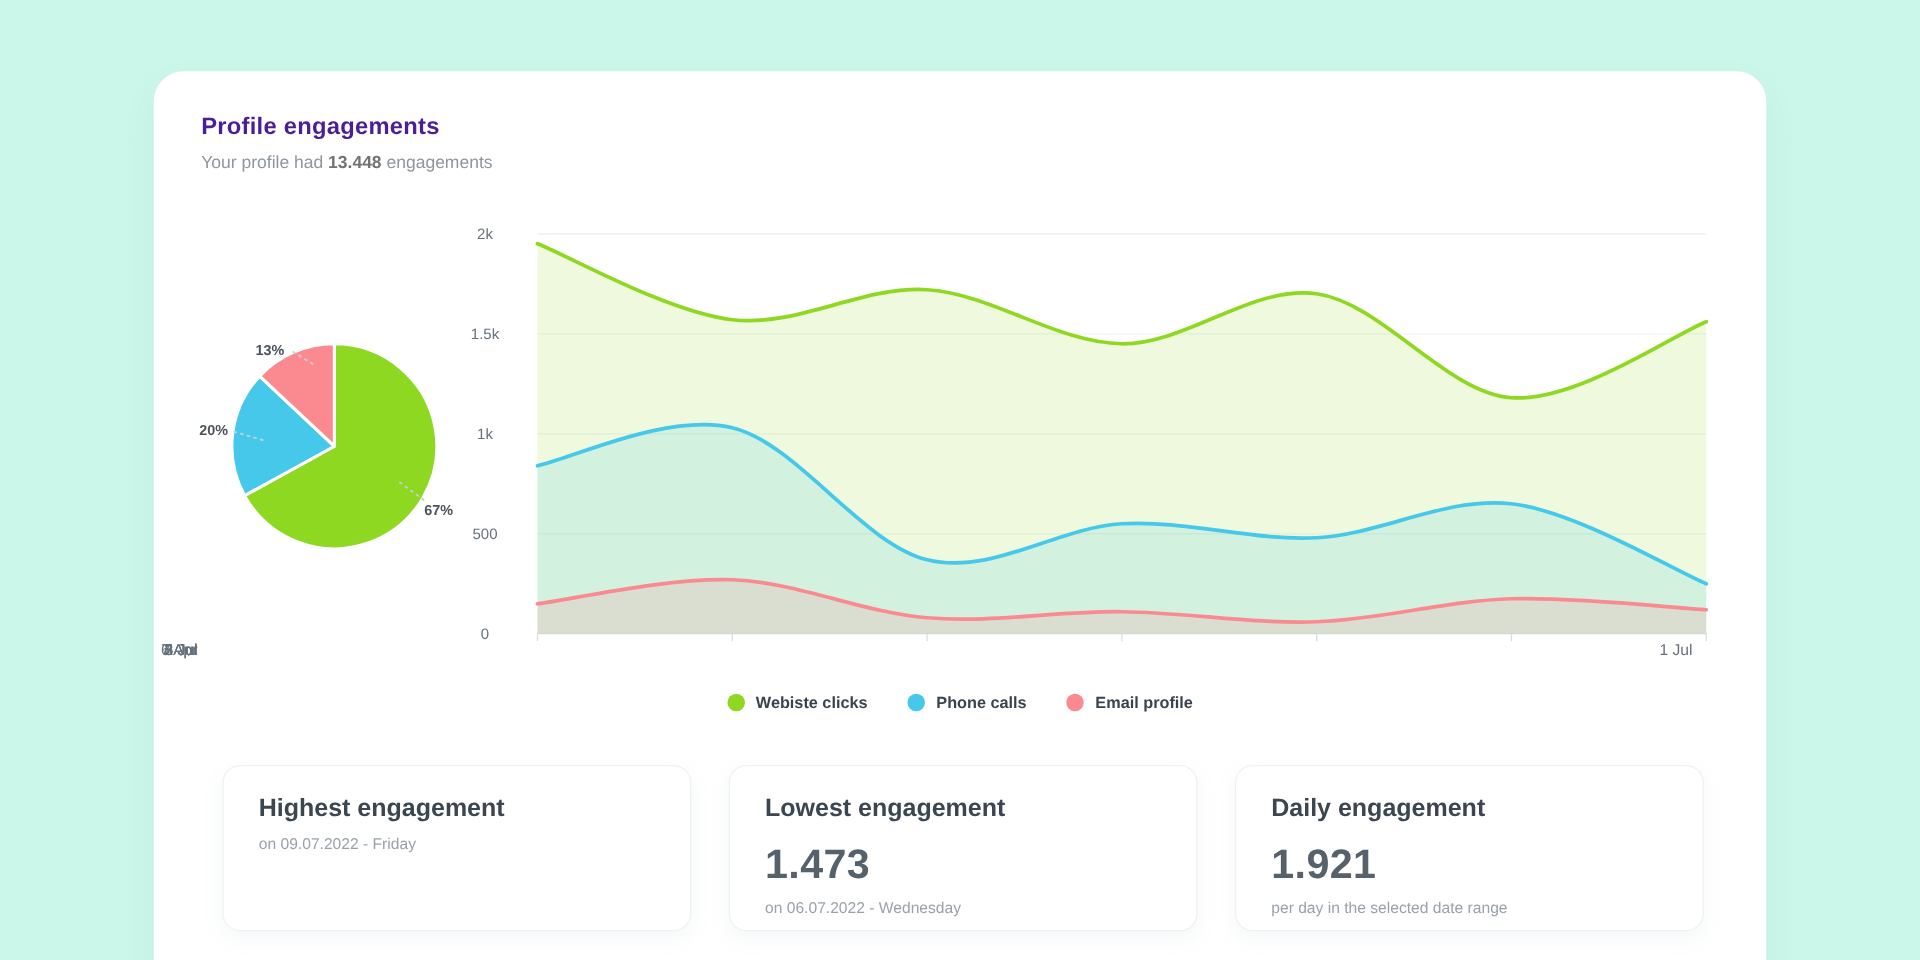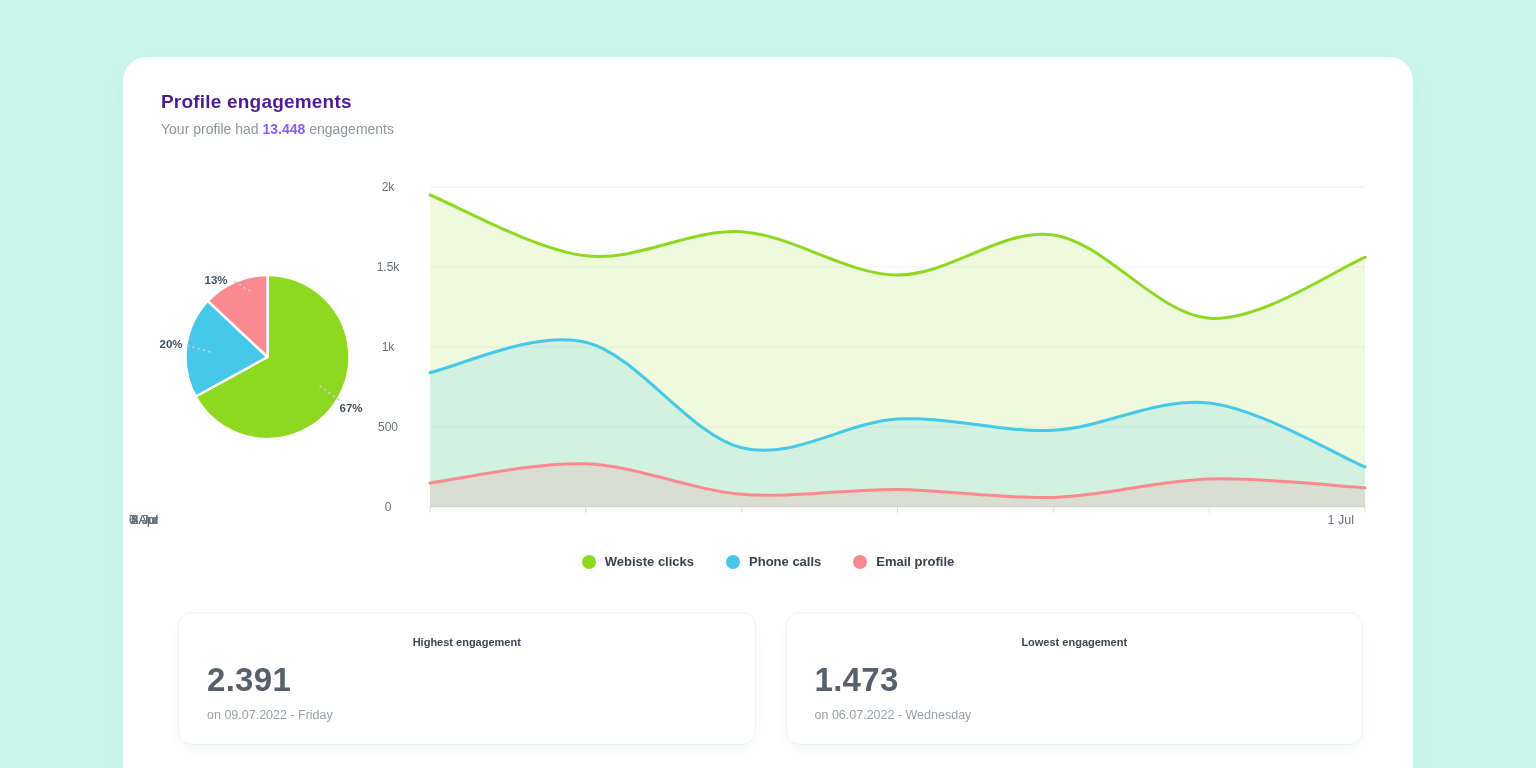--- a/index.html
+++ b/index.html
@@ -16,21 +16,21 @@
     box-shadow:0 12px 30px rgba(34,94,80,0.05);
   }
   .page-title {
     position:absolute; left:38px; top:34px;
     font-size:19px; font-weight:bold; color:#4c1d95; letter-spacing:0.2px;
   }
   .subtitle {
     position:absolute; left:38px; top:64px;
     font-size:14px; color:#8d969e;
   }
-  .subtitle b { color:#8b5cf6; font-weight:bold; }
+  .subtitle b { color:#737373; font-weight:bold; }
 
   
   .pie-wrap { position:absolute; left:17px; top:203px; width:250px; height:200px; }
   .pie-wrap svg { overflow:visible; }
 
   
   .area-wrap { position:absolute; left:307px; top:123px; width:935px; height:335px; }
   .area-wrap svg { overflow:visible; }
   .ytick {
     position:absolute; left:235px; width:60px; text-align:center;
@@ -66,21 +66,21 @@
   .cards {
     position:absolute; left:55px; top:555px; width:1185px; height:133px;
     display:flex; gap:30px;
   }
   .card {
     flex:1; background:#ffffff; border:1px solid #eef1f3; border-radius:14px;
     box-shadow:0 6px 16px rgba(130,150,160,0.08);
     padding:23px 28px 20px 28px;
     display:flex; flex-direction:column;
   }
-  .card-title { font-size:11px; font-weight:bold; color:#3c4650;text-align:center; }
+  .card-title { font-size:20px; font-weight:bold; color:#3c4650; }
   .card-value { margin-top:13px; font-size:33px; font-weight:bold; color:#57616b; letter-spacing:0.3px; }
   .card-caption { margin-top:9px; font-size:12.5px; color:#99a2aa; }
 </style>
 </head>
 <body>
 
 <div class="panel">
 
   <div class="page-title">Profile engagements</div>
   <div class="subtitle"><span>Your profile had </span><b>13.448</b><span> engagements</span></div>
@@ -149,23 +149,27 @@
     </div>
     <div class="legend-item">
       <span class="legend-dot" style="background: rgb(251, 138, 144);"></span>
       <span class="legend-label">Email profile</span>
     </div>
   </div>
 
   <div class="cards">
     <div class="card">
       <div class="card-title">Highest engagement</div>
-      <div class="card-value">2.391</div>
       <div class="card-caption">on 09.07.2022 - Friday</div>
     </div>
     <div class="card">
       <div class="card-title">Lowest engagement</div>
       <div class="card-value">1.473</div>
       <div class="card-caption">on 06.07.2022 - Wednesday</div>
     </div>
+    <div class="card">
+      <div class="card-title">Daily engagement</div>
+      <div class="card-value">1.921</div>
+      <div class="card-caption">per day in the selected date range</div>
+    </div>
   </div>
 
 </div>
 
 </body></html>

